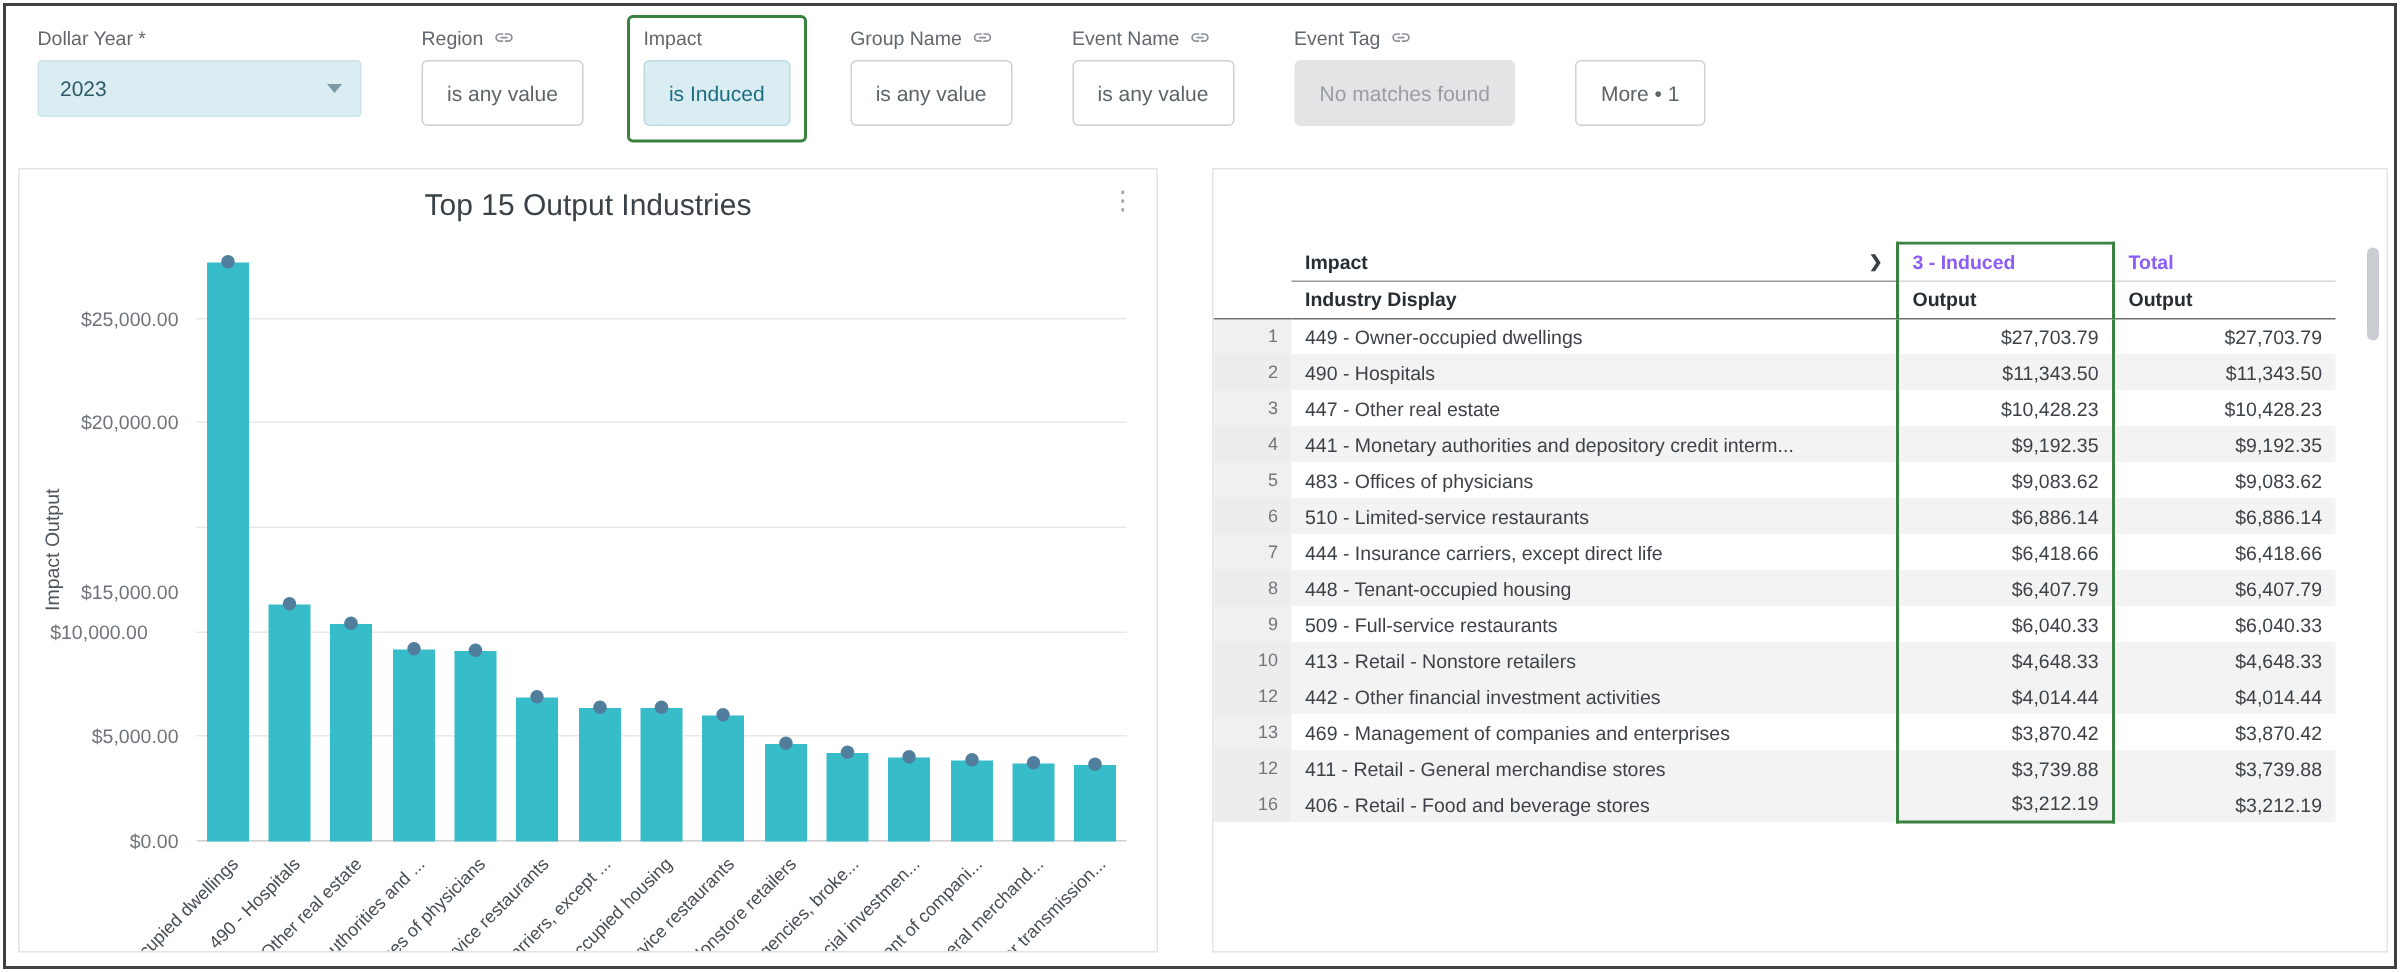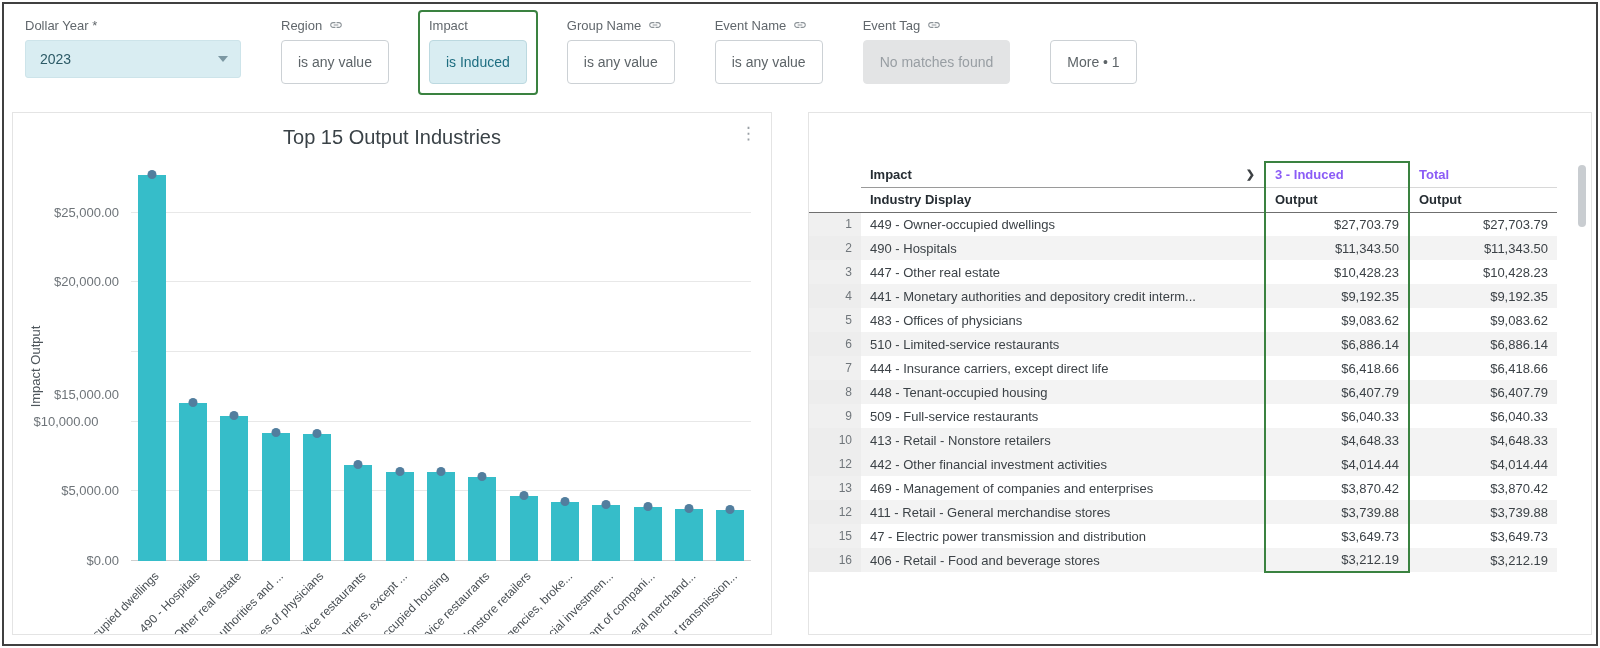--- a/index.html
+++ b/index.html
@@ -349,26 +349,20 @@
               <td class="industry">469 - Management of companies and enterprises</td>
               <td class="money induced">$3,870.42</td>
               <td class="money">$3,870.42</td>
             </tr>
             <tr class="even">
               <td class="gutter">12</td>
               <td class="industry">411 - Retail - General merchandise stores</td>
               <td class="money induced">$3,739.88</td>
               <td class="money">$3,739.88</td>
             </tr>
-            <tr class="odd">
-              <td class="gutter">15</td>
-              <td class="industry">47 - Electric power transmission and distribution</td>
-              <td class="money induced">$3,649.73</td>
-              <td class="money">$3,649.73</td>
-            </tr>
             <tr class="even">
               <td class="gutter">16</td>
               <td class="industry">406 - Retail - Food and beverage stores</td>
               <td class="money induced">$3,212.19</td>
               <td class="money">$3,212.19</td>
             </tr>
           </tbody>
       </table>
     </div>
     <div class="vthumb"></div>

